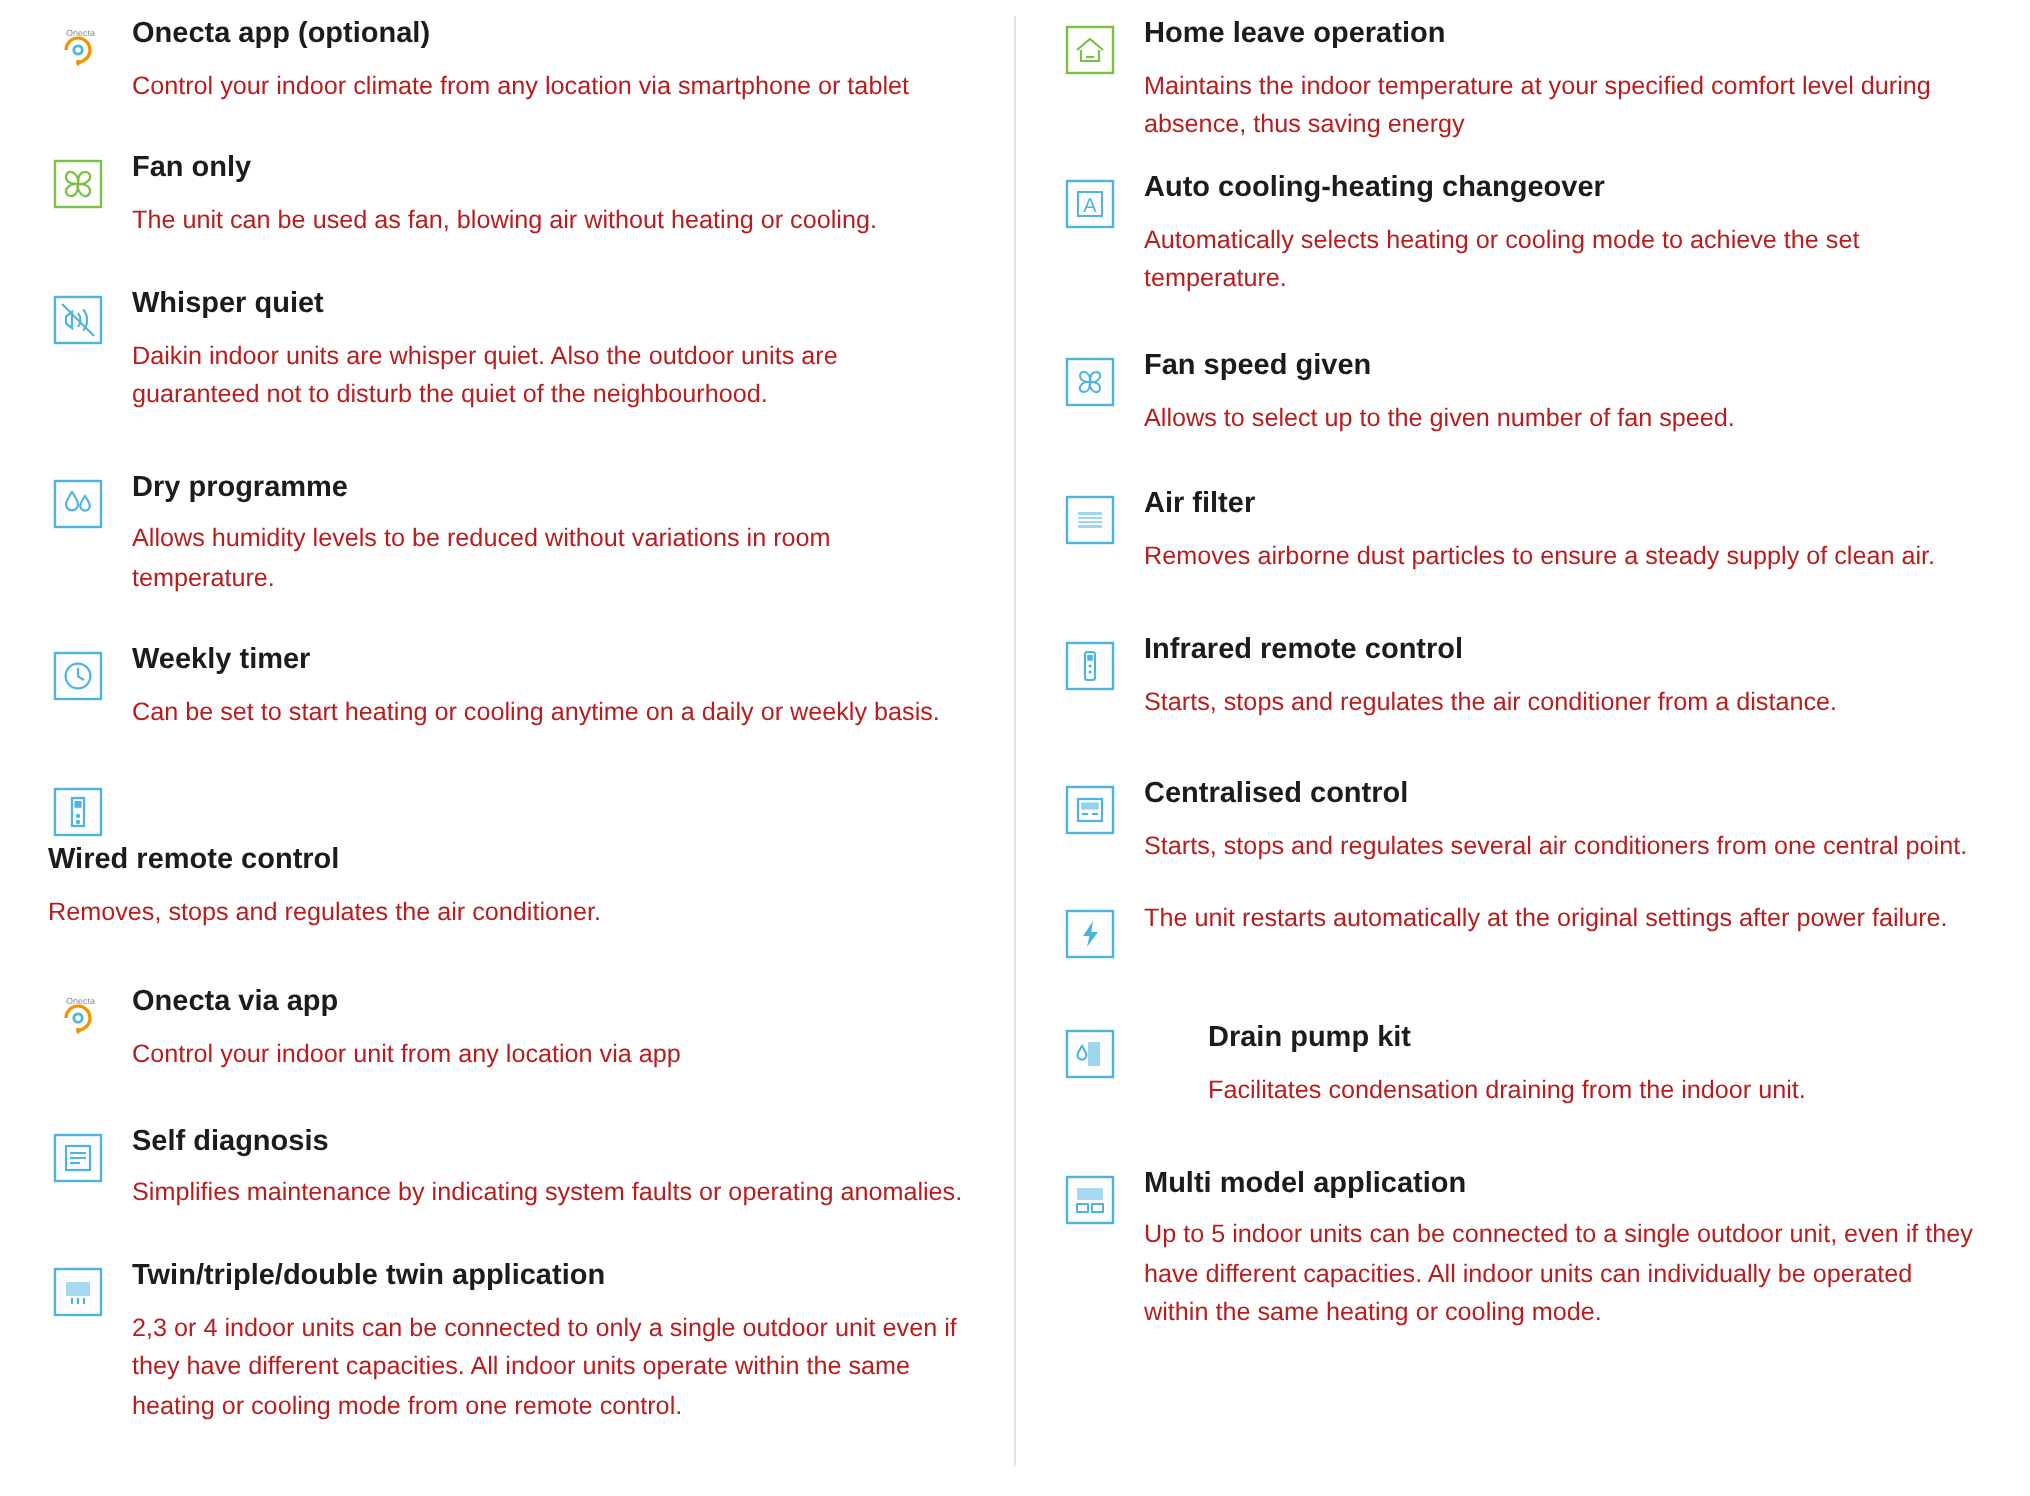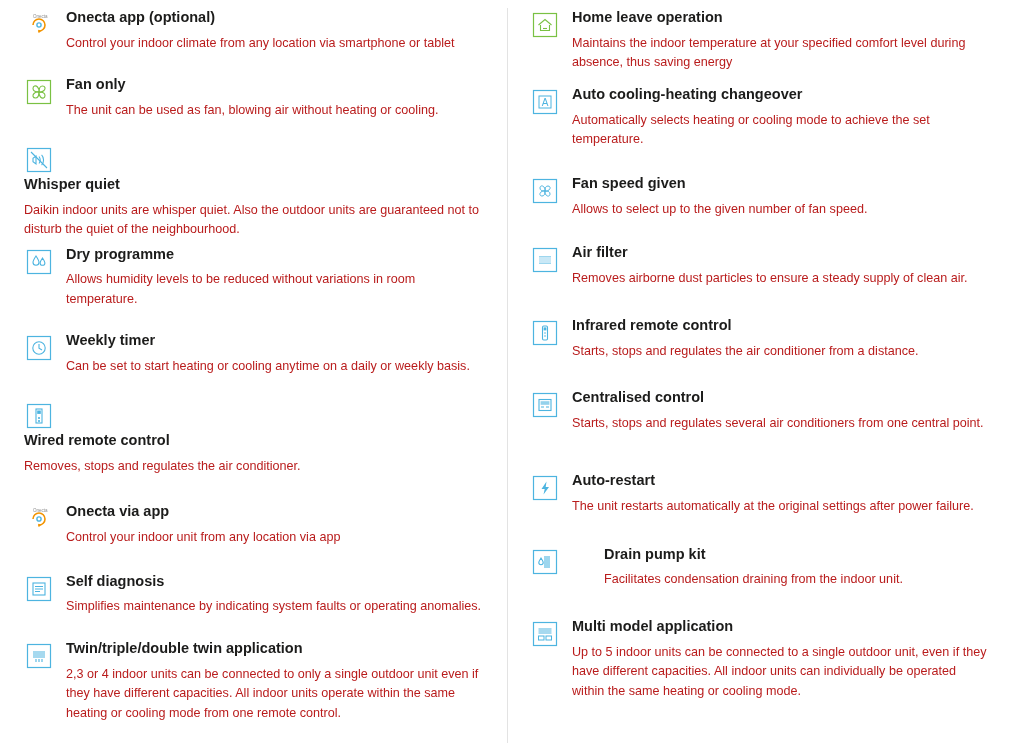--- a/index.html
+++ b/index.html
@@ -68,32 +68,32 @@
   }
   .feature-desc {
     font-size: 12.6px;
     color: #b91c1c;
     line-height: 1.55;
     margin: 0;
   }
   
   .col-left .feature:nth-child(1) { margin-bottom: 22px; }
   .col-left .feature:nth-child(2) { margin-bottom: 22px; }
-  .col-left .feature:nth-child(3) { margin-bottom: 5px; flex-direction: column; }
+  .col-left .feature:nth-child(3) { margin-bottom: 27px; }
   .col-left .feature:nth-child(4) { margin-bottom: 22px; }
   .col-left .feature:nth-child(5) { margin-bottom: 22px; }
   .col-left .feature:nth-child(6) { margin-bottom: 26px; flex-direction: column; }
   .col-left .feature:nth-child(7) { margin-bottom: 24px; }
   .col-left .feature:nth-child(8) { margin-bottom: 22px; }
   .col-right .feature:nth-child(1) { margin-bottom: 12px; }
   .col-right .feature:nth-child(2) { margin-bottom: 24px; }
   .col-right .feature:nth-child(3) { margin-bottom: 24px; }
   .col-right .feature:nth-child(4) { margin-bottom: 28px; }
   .col-right .feature:nth-child(5) { margin-bottom: 26px; }
-  .col-right .feature:nth-child(6) { margin-bottom: 38px; }
+  .col-right .feature:nth-child(6) { margin-bottom: 17px; }
   .col-right .feature:nth-child(7) { margin-bottom: 28px; }
   .col-right .feature:nth-child(8) { margin-bottom: 27px; gap: 32px; }
 </style>
 </head>
 <body>
 
 <div class="page">
   <div class="columns">
 
     <div class="col col-left">
@@ -326,21 +326,20 @@
       </div>
 
       <div class="feature">
         <div class="feature-icon">
           <svg width="26" height="26" viewBox="0 0 26 26">
             <rect x="1.5" y="1.5" width="23" height="23" fill="none" stroke="#4db4e0" stroke-width="1.2"></rect>
             <path d="M14.5 6.5L9.5 14h3.2l-1.2 5.5L17 12h-3.3z" fill="#4db4e0"></path>
           </svg>
         </div>
         <div class="feature-body">
-          <p class="feature-title">Auto-restart</p>
           <p class="feature-desc">The unit restarts automatically at the original settings after power failure.</p>
         </div>
       </div>
 
       <div class="feature">
         <div class="feature-icon">
           <svg width="26" height="26" viewBox="0 0 26 26">
             <rect x="1.5" y="1.5" width="23" height="23" fill="none" stroke="#4db4e0" stroke-width="1.2"></rect>
             <rect x="12" y="7" width="6" height="12" fill="#4db4e0" opacity="0.55"></rect>
             <path d="M9 9c1.5 2.3 2.2 3.4 2.2 4.6a2.2 2.2 0 0 1-4.4 0C6.8 12.4 7.5 11.3 9 9z" fill="none" stroke="#4db4e0" stroke-width="1.1"></path>

